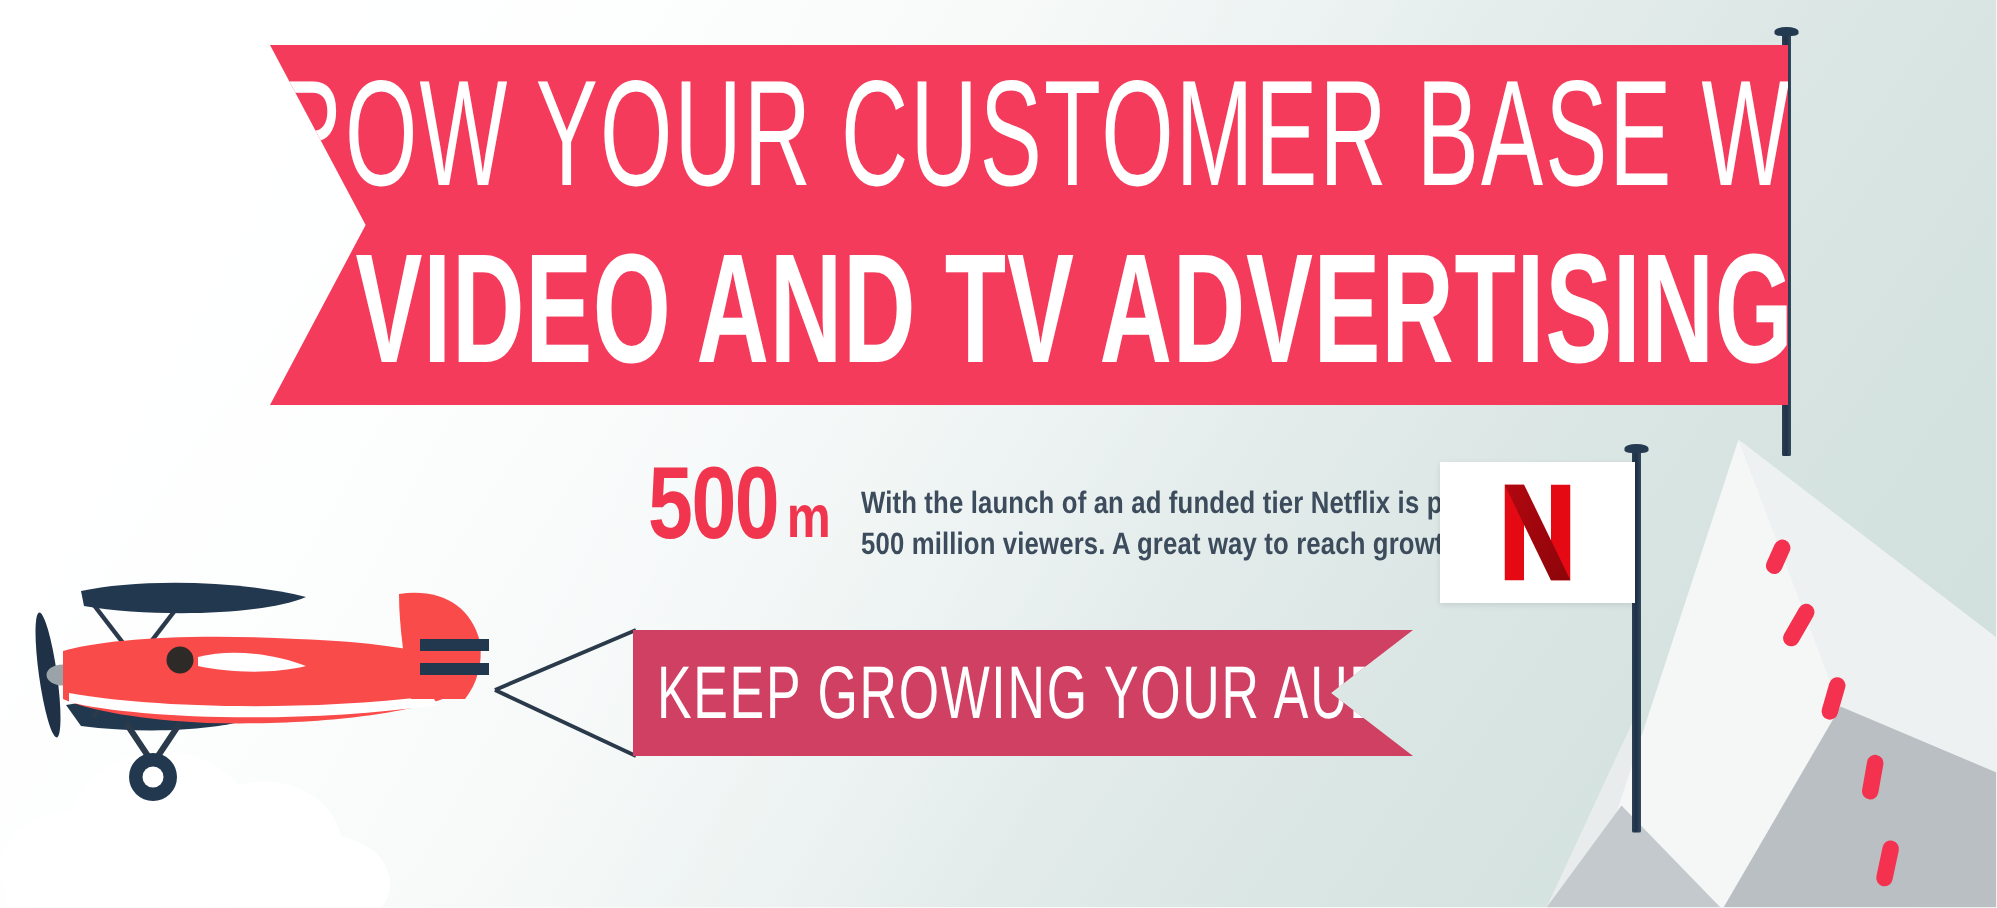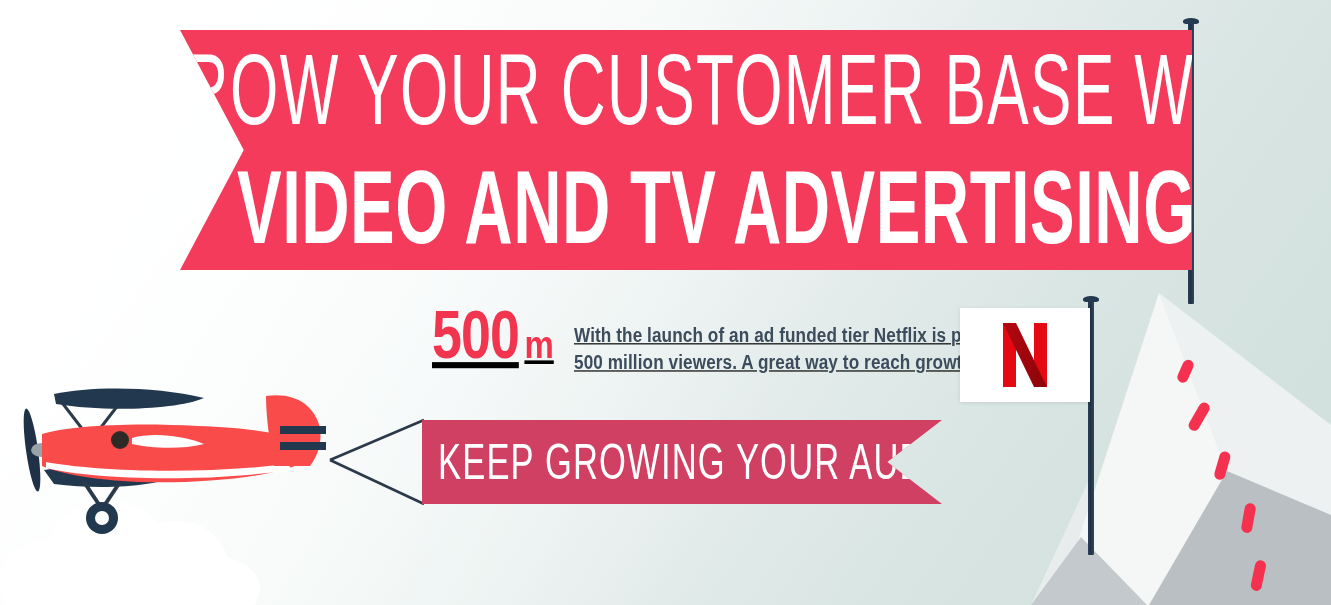--- a/index.html
+++ b/index.html
@@ -114,21 +114,20 @@
     font-family: "Liberation Sans Narrow", "Liberation Sans", sans-serif;
   }
 
   
   .stat-block {
     position: absolute;
     left: 432px;
     top: 306px;
     display: flex;
     align-items: flex-start;
-    text-decoration: underline;
   }
   .stat-number {
     color: #f1354f;
     font-size: 56px;
     font-weight: 700;
     line-height: 0.84;
     letter-spacing: -1px;
     transform: scaleY(1.22) scaleX(0.96);
     transform-origin: left top;
     font-family: "Liberation Sans Narrow", "Liberation Sans", sans-serif;

